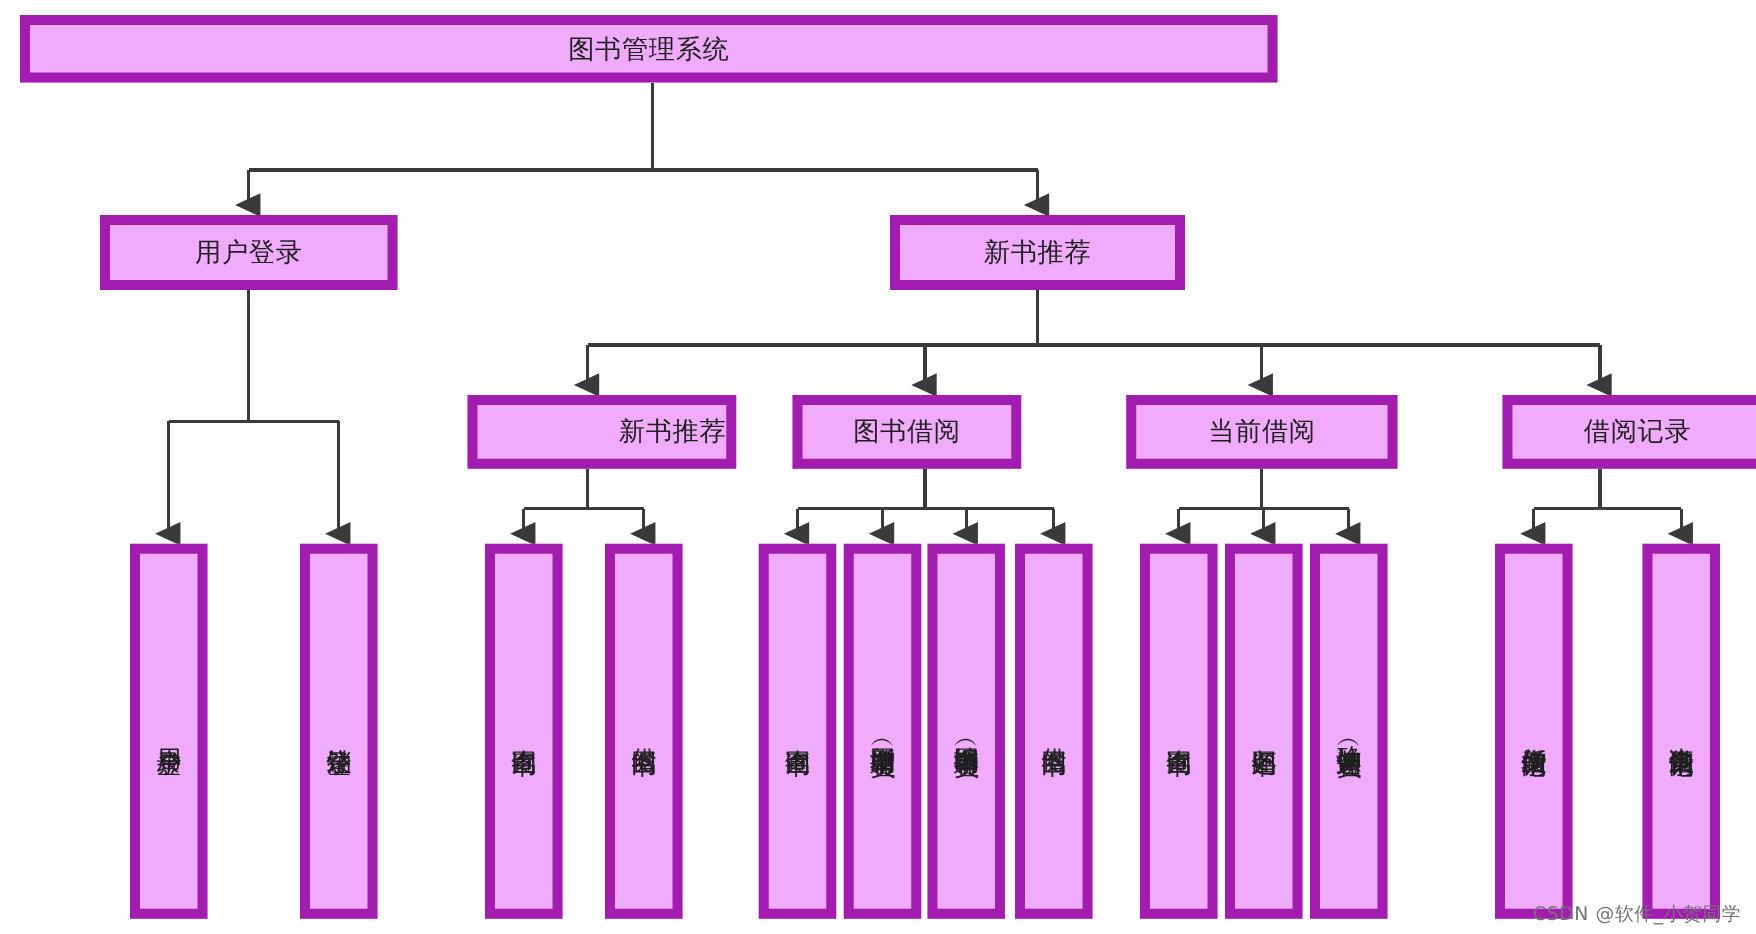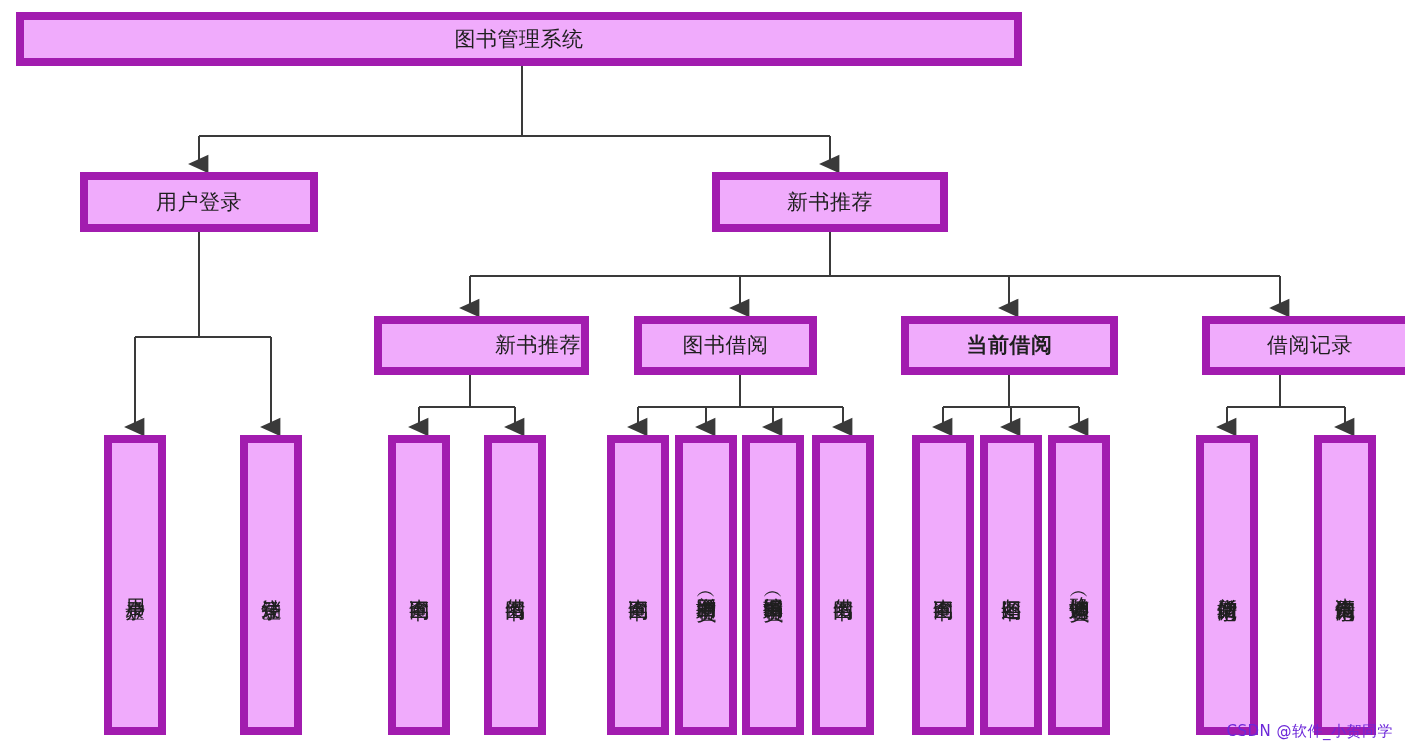--- a/index.html
+++ b/index.html
@@ -51,21 +51,21 @@
     line-height: 1.28;
     letter-spacing: 1px;
     white-space: nowrap;
     max-height: 282px;
   }
   #watermark {
     position: absolute;
     right: 12px;
     bottom: 6px;
     font-size: 15px;
-    color: #6d28d9;
+    color: #737373;
     letter-spacing: 0.5px;
     white-space: nowrap;
     user-select: none;
   }
 </style>
 </head>
 <body>
 
 <div id="canvas">
 
@@ -129,21 +129,21 @@
   <div class="node" id="node-l2-1" style="left: 712px; top: 172px; width: 236px; height: 60px;">
     <span class="node-label">新书推荐</span>
   </div>
 
   <div class="node" id="node-l3-0" style="left: 374px; top: 316px; width: 215px; height: 59px; justify-content: flex-end;">
     <span class="node-label">新书推荐</span>
   </div>
   <div class="node" id="node-l3-1" style="left: 634px; top: 316px; width: 183px; height: 59px;">
     <span class="node-label">图书借阅</span>
   </div>
-  <div class="node" id="node-l3-2" style="left: 901px; top: 316px; width: 217px; height: 59px; font-weight: bold;">
+  <div class="node" id="node-l3-2" style="left: 901px; top: 316px; width: 217px; height: 59px;">
     <span class="node-label">当前借阅</span>
   </div>
   <div class="node" id="node-l3-3" style="left: 1172px; top: 316px; width: 216px; height: 59px; margin-left: 30px;">
     <span class="node-label">借阅记录</span>
   </div>
 
   <div class="node leaf" id="node-leaf-0" style="left: 104px; top: 435px; width: 62px; height: 300px;">
     <span class="node-label">用户登录</span>
   </div>
   <div class="node leaf" id="node-leaf-1" style="left: 240px; top: 435px; width: 62px; height: 300px;">

